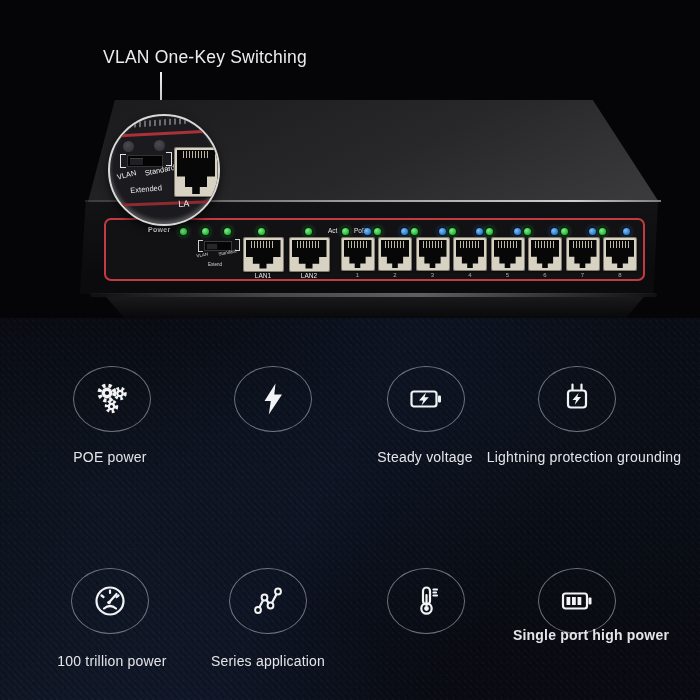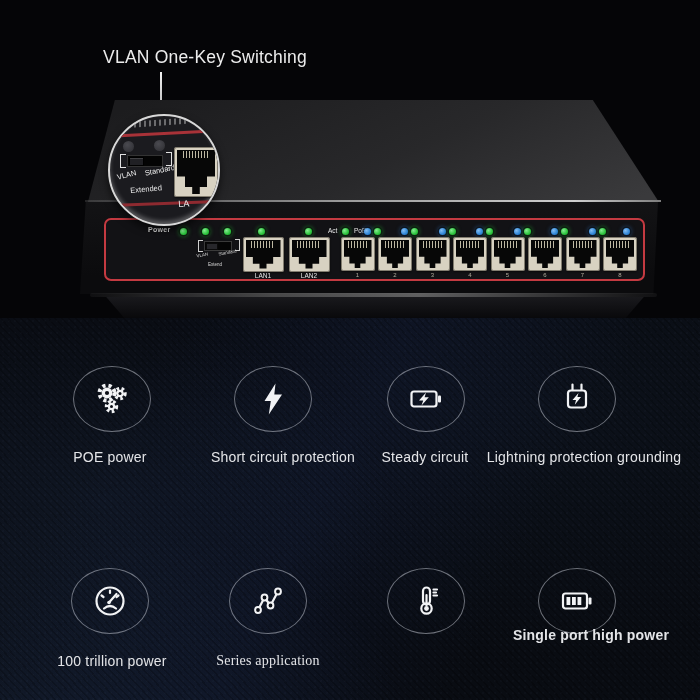--- a/index.html
+++ b/index.html
@@ -244,22 +244,21 @@
   </div>
   <div class="fcircle" style="left:538px;top:366px;">
     <svg viewBox="0 0 36 36">
       <path class="ic" d="M13.5,3.5 V9 M22.5,3.5 V9"></path>
       <rect x="9" y="9.5" width="18" height="17" rx="3" class="ic"></rect>
       <polygon class="icf" points="19.5,12 13.5,19 17,19 15.8,23.8 22,16 18.4,16"></polygon>
     </svg>
   </div>
 
   <div class="flabel" style="left:110px;top:449px;">POE power</div>
-  <div class="flabel" style="left:283px;top:449px;">Short circuit protection</div>
-  <div class="flabel" style="left:425px;top:449px;">Steady circuit</div>
+  <div class="flabel" style="left:425px;top:449px;">Steady voltage</div>
   <div class="flabel" style="left:584px;top:449px;">Lightning protection grounding</div>
 
   <div class="fcircle" style="left:71px;top:568px;">
     <svg viewBox="0 0 36 36">
       <circle cx="18" cy="18" r="13.5" class="ic" stroke-width="2"></circle>
       <path class="ic" stroke-width="1.6" d="M9.5,12.5 L11.5,14 M18,7.5 V10 M26.5,12.5 L24.5,14"></path>
       <path class="ic" stroke-width="2.3" d="M17,19.5 L24.5,11"></path>
       <circle cx="17" cy="19.5" r="1.8" class="icf"></circle>
       <path class="ic" stroke-width="2" d="M12,25.5 Q18,20.5 24,25.5"></path>
     </svg>
@@ -286,16 +285,16 @@
     <svg viewBox="0 0 36 36">
       <rect x="4" y="10.5" width="24" height="15" rx="2.5" class="ic"></rect>
       <rect x="29.5" y="14.5" width="3" height="7" rx="1" class="icf"></rect>
       <rect x="7.5" y="14" width="3.8" height="8" class="icf"></rect>
       <rect x="13" y="14" width="3.8" height="8" class="icf"></rect>
       <rect x="18.5" y="14" width="3.8" height="8" class="icf"></rect>
     </svg>
   </div>
 
   <div class="flabel" style="left:112px;top:653px;">100 trillion power</div>
-  <div class="flabel" style="left:268px;top:653px;font-family:Liberation Serif, serif;">Series application</div>
+  <div class="flabel" style="left:268px;top:653px;">Series application</div>
   <div class="flabel" style="left:591px;top:627px;font-weight:bold;">Single port high power</div>
 
 </div>
 
 </body></html>

